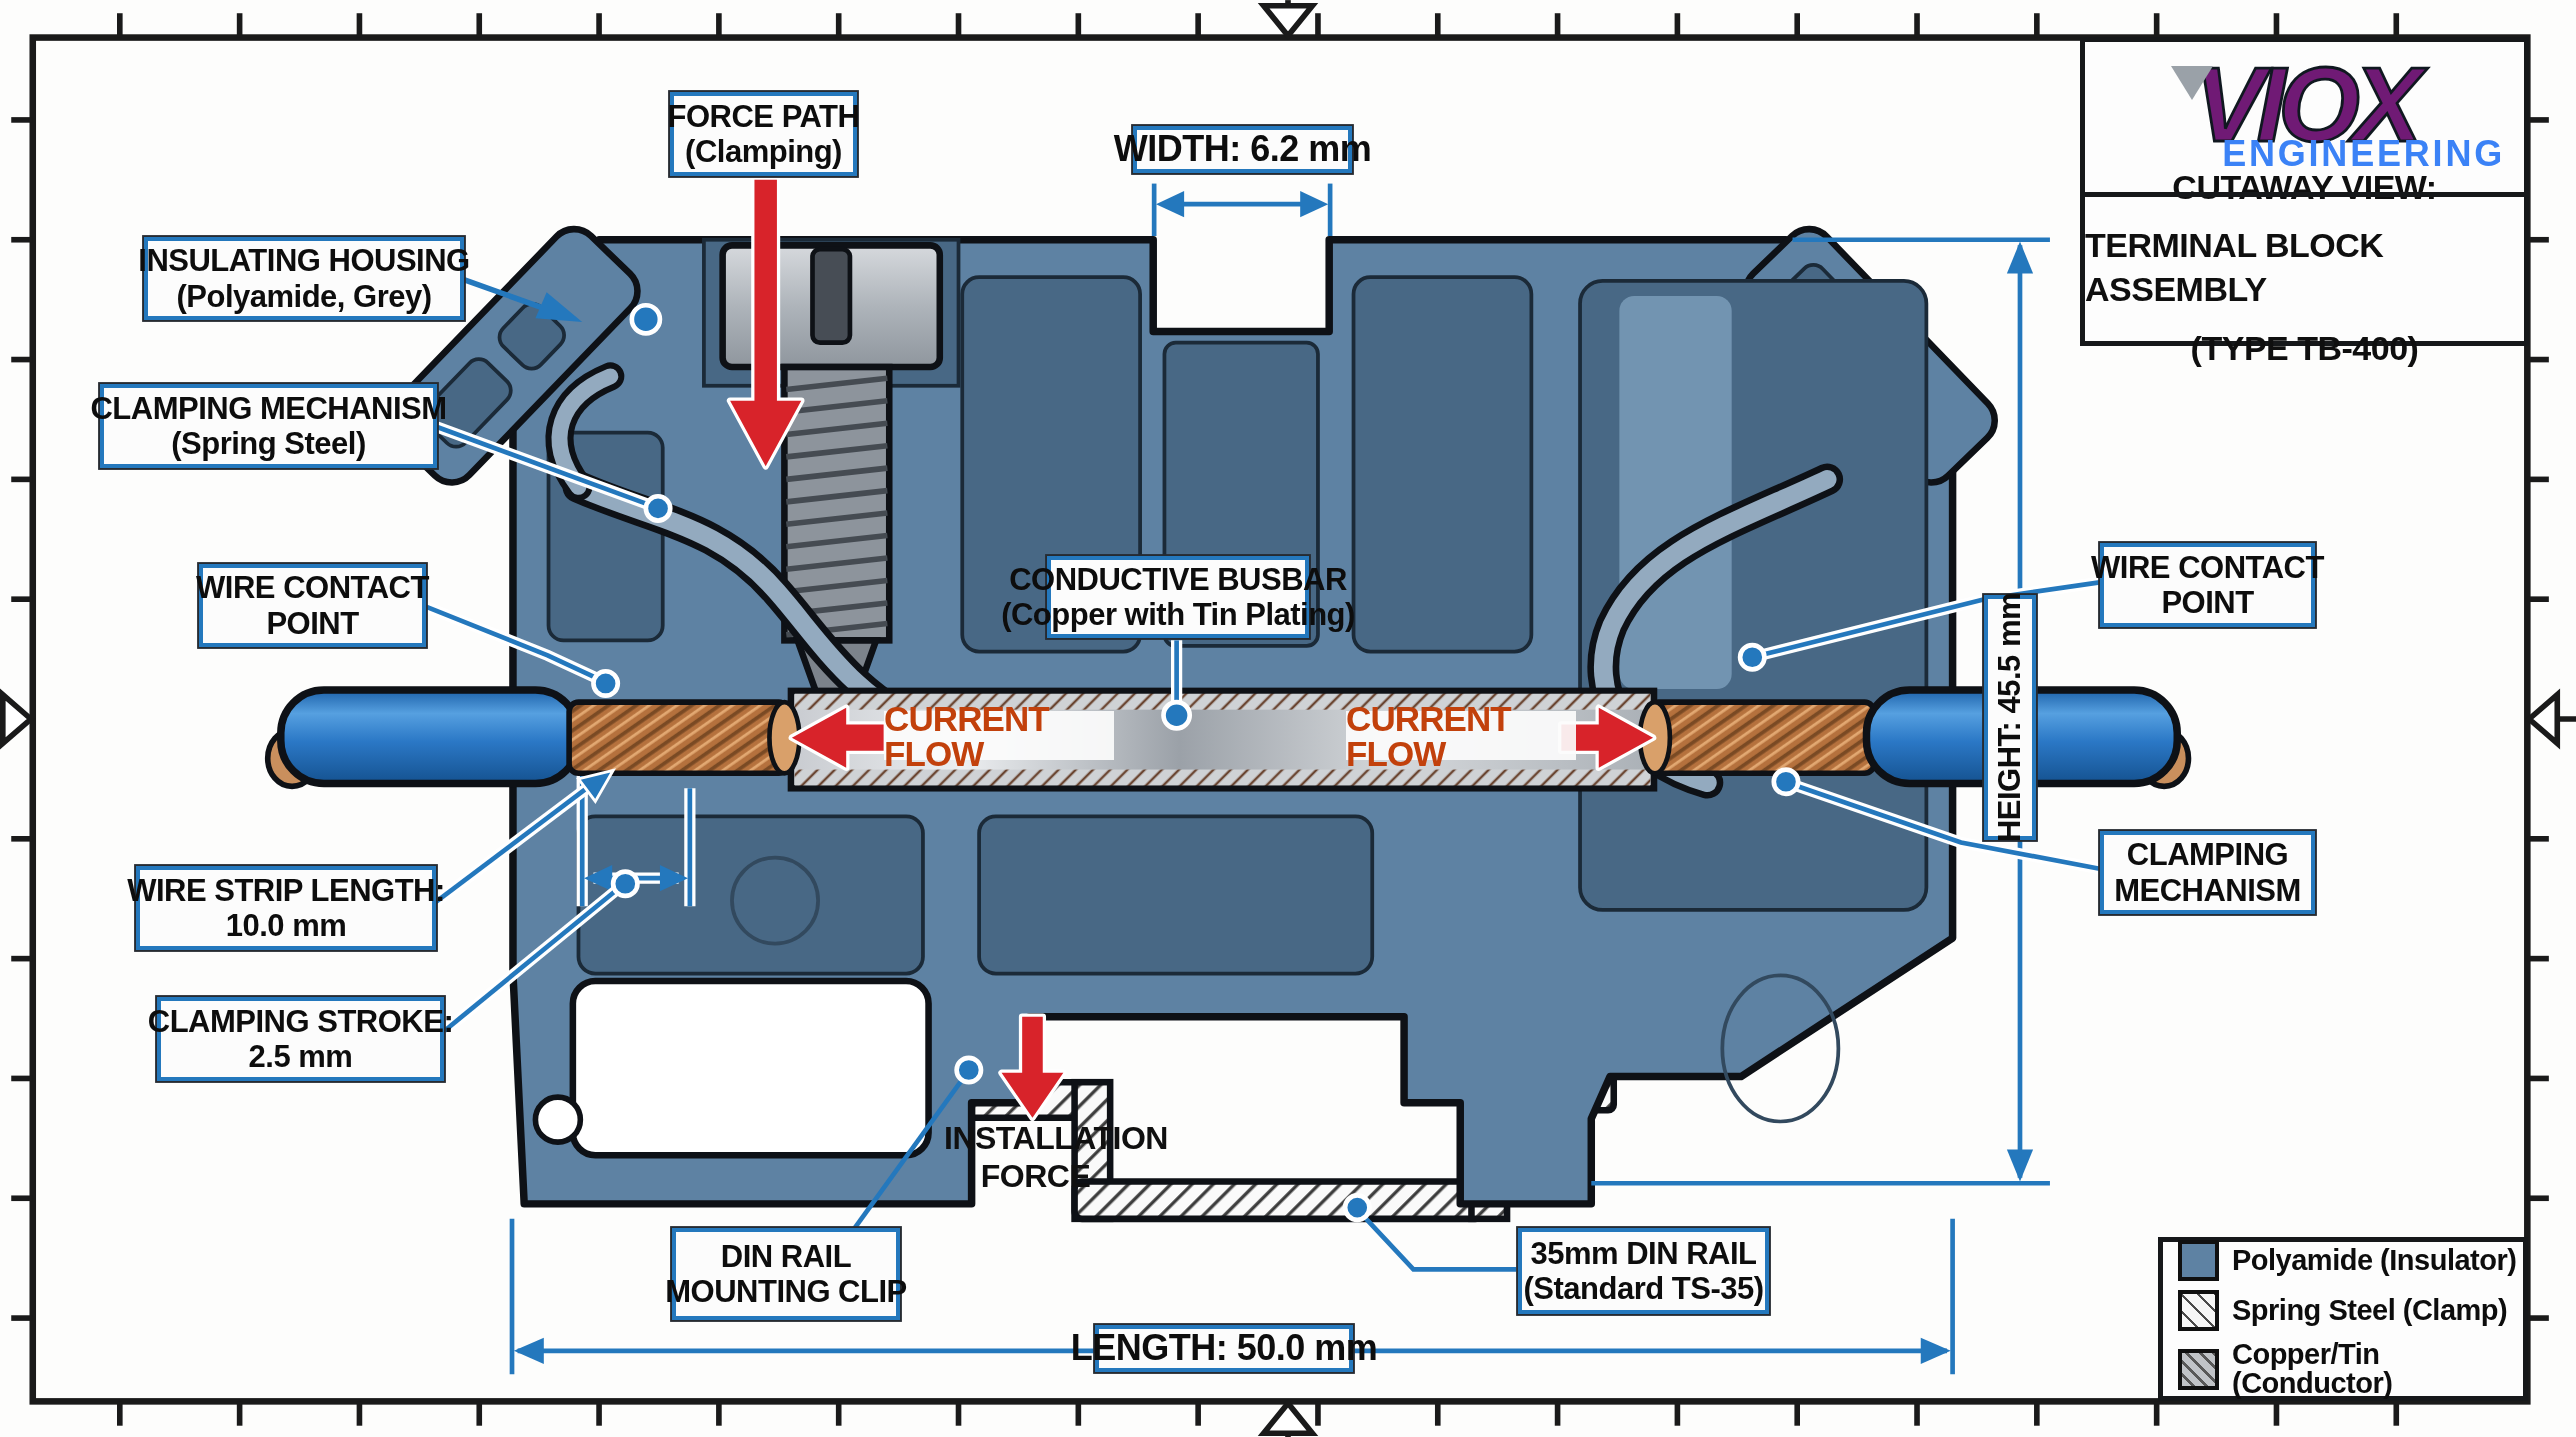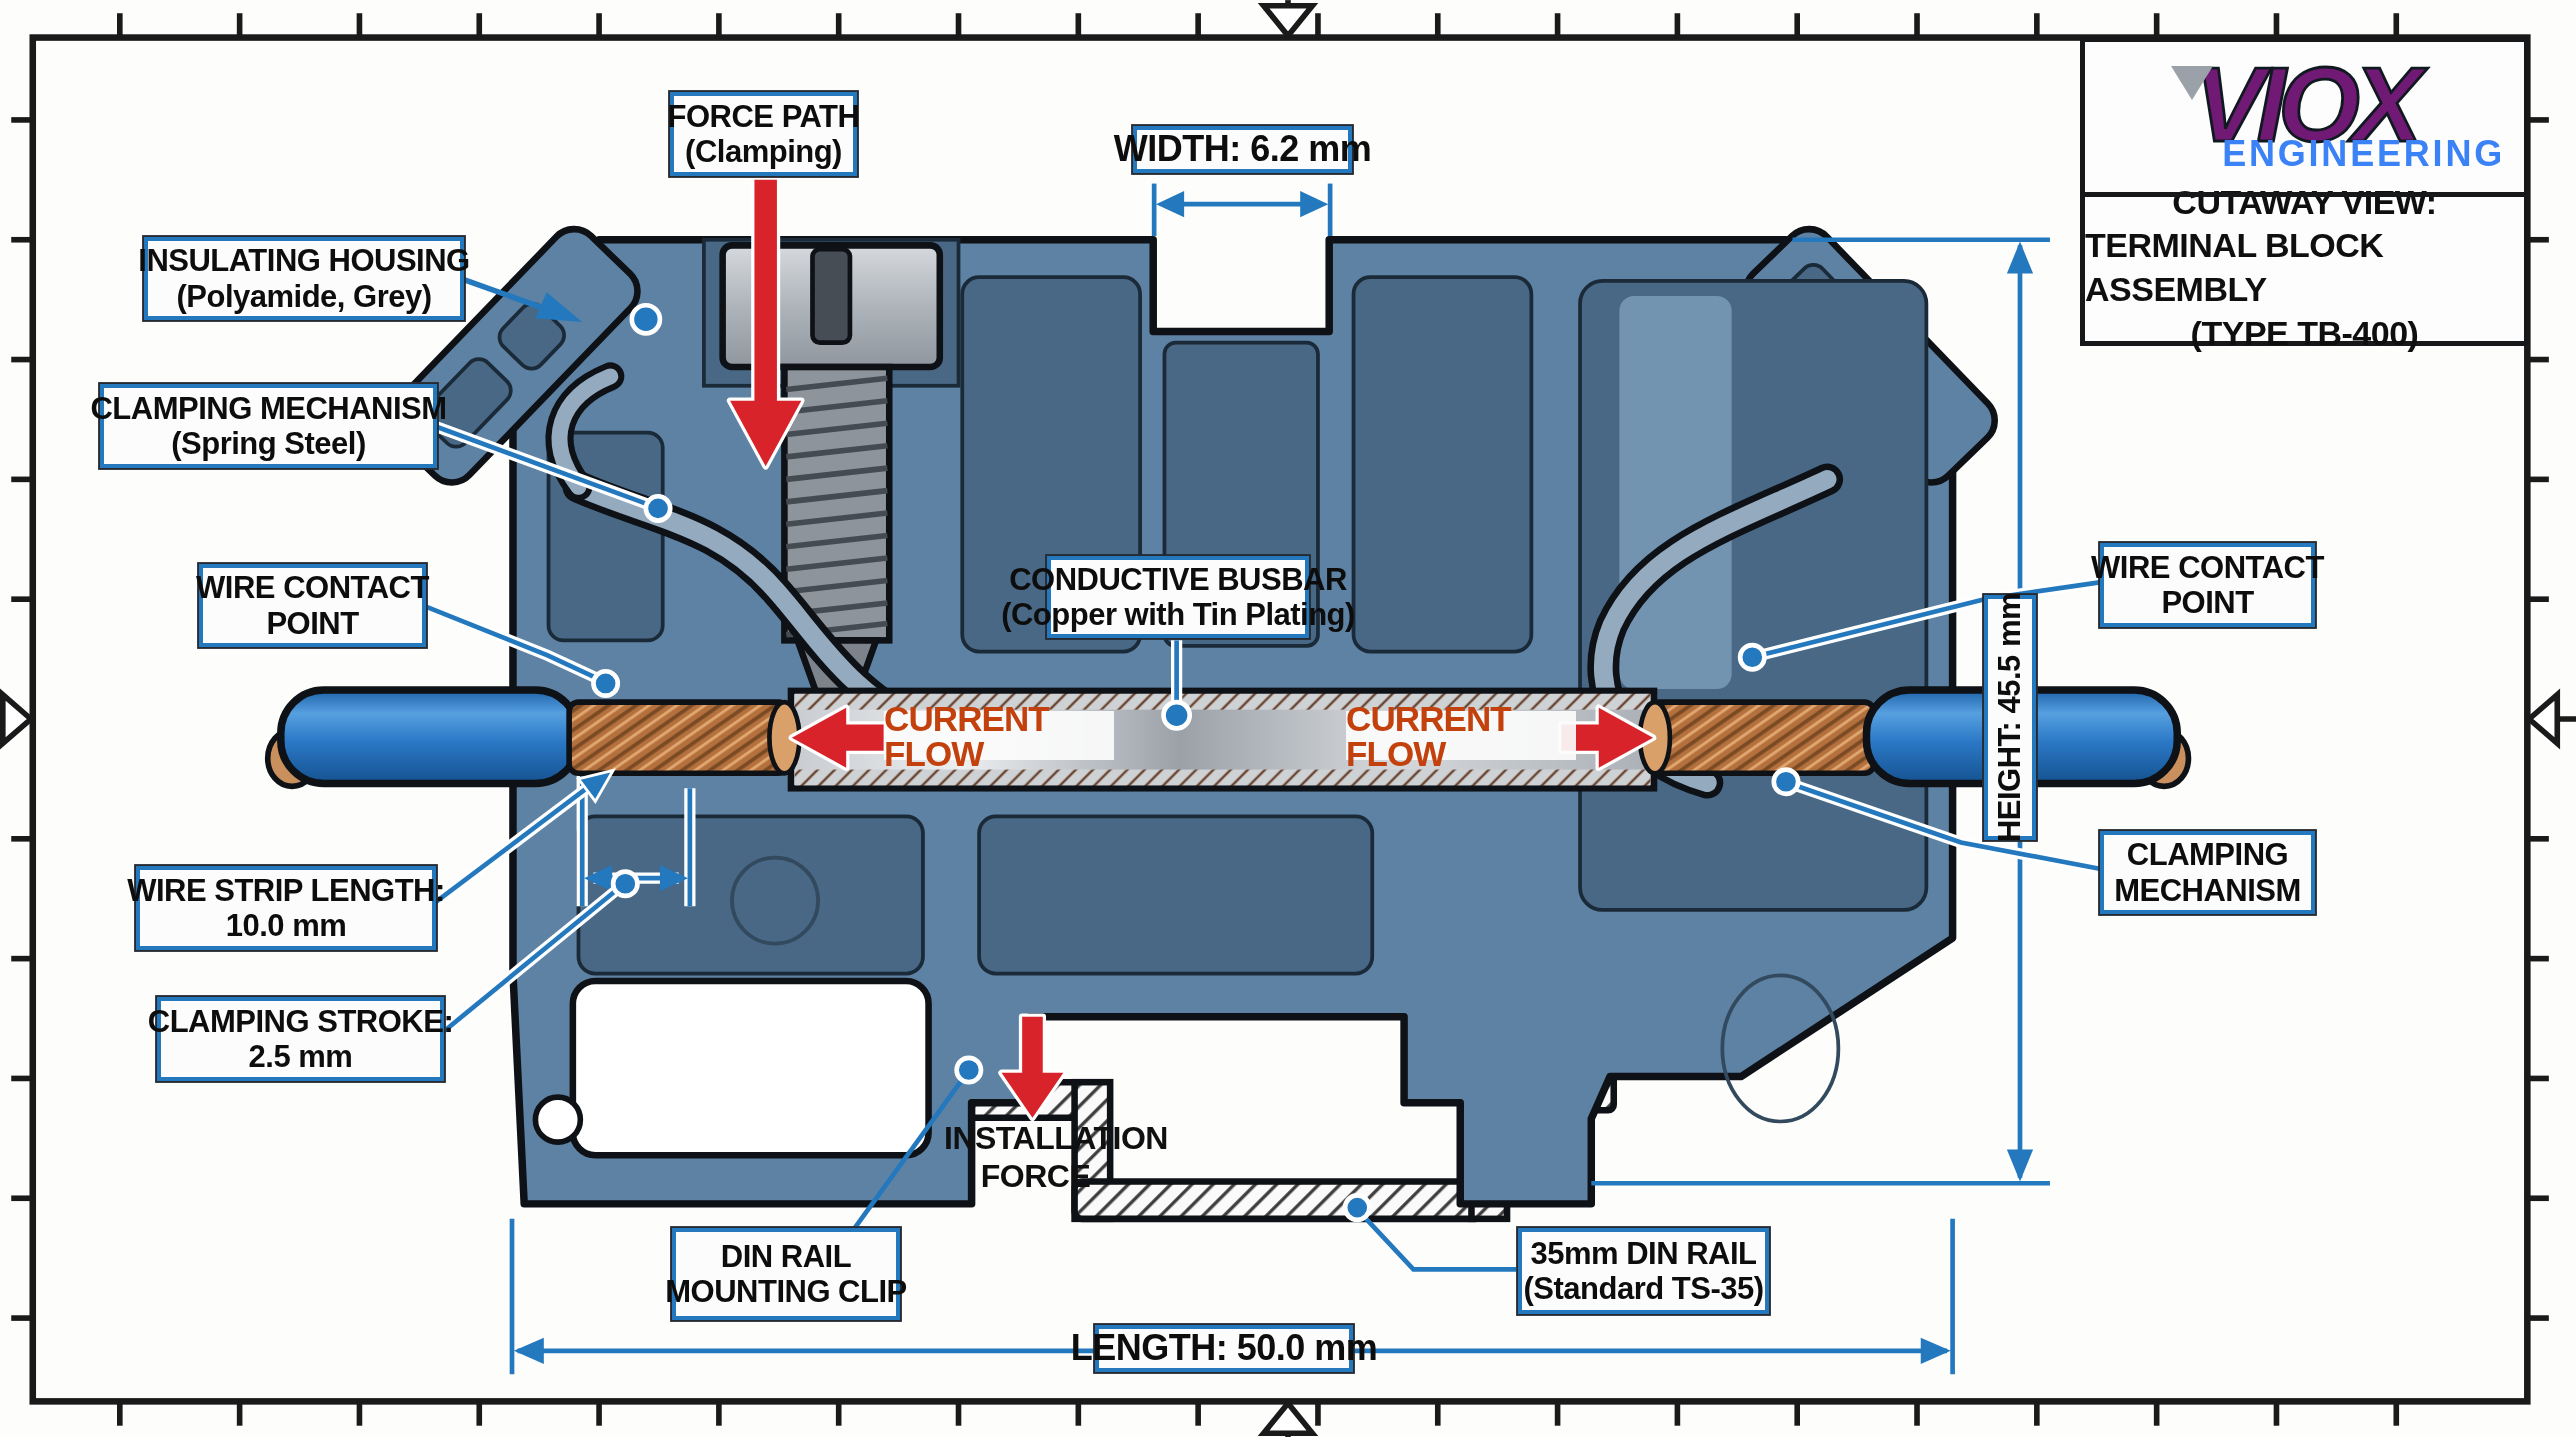--- a/index.html
+++ b/index.html
@@ -23,21 +23,21 @@
         border:5.6px solid #16181a;box-sizing:border-box;z-index:7;}
   .tb-logo{height:155px;border-bottom:5.6px solid #16181a;display:flex;flex-direction:column;
         align-items:center;justify-content:center;position:relative;box-sizing:border-box;}
   .tb-brand{font:italic 800 105px/0.88 "Liberation Sans",sans-serif;color:#701a75;
         -webkit-text-stroke:2.8px #101820;letter-spacing:-7.5px;text-align:right;}
   .tb-tri{position:absolute;left:86px;top:24px;width:0;height:0;border-left:21.5px solid transparent;
         border-right:21.5px solid transparent;border-top:34px solid #9aa1a8;z-index:2;}
   .tb-sub{font:800 36px/1 "Liberation Sans",sans-serif;color:#3b82f6;letter-spacing:2.8px;
         align-self:flex-end;margin:-15px 19px 3px 0;}
   .tb-title{height:142px;display:flex;flex-direction:column;align-items:center;justify-content:center;
-        font:700 34px/1.28 "Liberation Sans",sans-serif;color:#0f0f0f;letter-spacing:-0.5px;}
+        font:700 34px/1.28 "Liberation Sans",sans-serif;color:#0f0f0f;letter-spacing:-0.5px;gap:15px;}
   .legend{position:absolute;left:2158px;top:1237px;width:370px;height:164px;background:#fdfdfd;
         border:5.6px solid #16181a;box-sizing:border-box;display:flex;flex-direction:column;
         justify-content:center;gap:9.4px;padding-left:15px;z-index:7;}
   .lrow{display:flex;align-items:center;gap:13px;font:600 29px/1 "Liberation Sans",sans-serif;
         color:#0d0d0d;letter-spacing:-0.5px;}
   .sw{width:41px;height:41px;border:4.7px solid #101010;box-sizing:border-box;flex:0 0 auto;}
   .sw-polyamide{background:#5E82A3;}
   .sw-spring-steel{background:repeating-linear-gradient(45deg,#f6f6f6 0 9.4px,#4a4a4a 9.4px 12px);}
   .sw-copper-tin{background:repeating-linear-gradient(45deg,#c0c3c7 0 6.6px,#585858 6.6px 9.4px);}
 </style>
@@ -414,15 +414,29 @@
     <div class="tb-brand">VIOX</div>
     <div class="tb-sub">ENGINEERING</div>
   </div>
   <div class="tb-title">
     <span>CUTAWAY VIEW:</span>
     <span>TERMINAL BLOCK ASSEMBLY</span>
     <span>(TYPE TB-400)</span>
   </div>
 </div>
 
+<div class="legend">
+  <div class="lrow">
+    <span class="sw sw-polyamide"></span>
+    <span>Polyamide (Insulator)</span>
+  </div>
+  <div class="lrow">
+    <span class="sw sw-spring-steel"></span>
+    <span>Spring Steel (Clamp)</span>
+  </div>
+  <div class="lrow">
+    <span class="sw sw-copper-tin"></span>
+    <span>Copper/Tin (Conductor)</span>
+  </div>
+</div>
 
 </div>
 
 
 </body></html>

